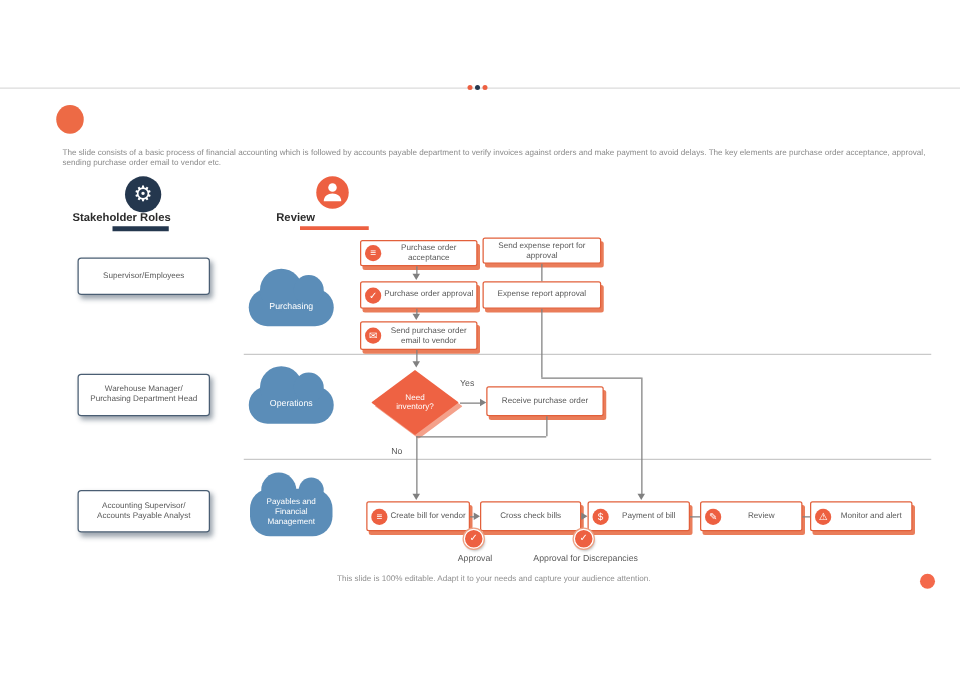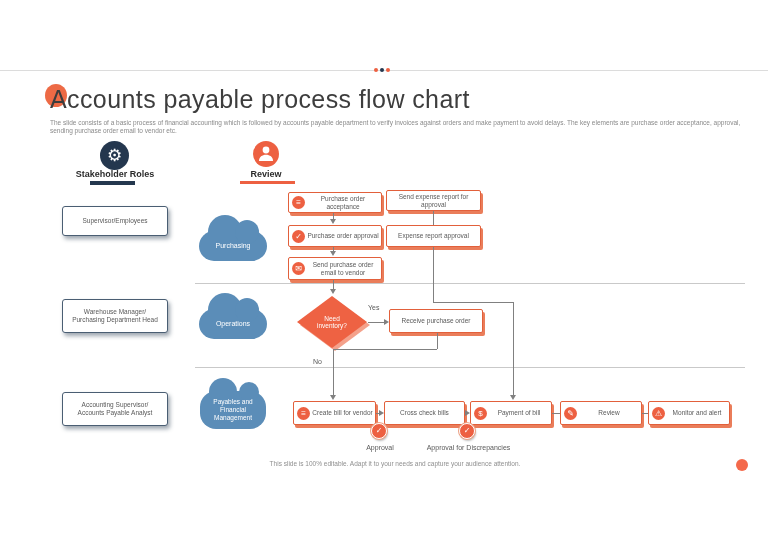--- a/index.html
+++ b/index.html
@@ -13,21 +13,21 @@
 
   
   .title-accent { position:absolute; left:45px; top:84px; width:22px; height:23px; border-radius:50%; background:#ed6a45; }
   .page-title { position:absolute; left:50px; top:85px; font-size:25px; font-weight:400; letter-spacing:.4px; color:#3d3d3d; }
   .description { position:absolute; left:50px; top:119px; width:698px; font-size:6.5px; line-height:8px; color:#8a8a8a; }
 
   
   .legend-circle { position:absolute; border-radius:50%; color:#fff; text-align:center; }
   .legend-circle.navy { left:100px; top:141px; width:29px; height:29px; background:#24374e; font-size:17px; line-height:29px; }
   .legend-circle.orange { left:253px; top:141px; width:26px; height:26px; background:#ed6041; }
-  .legend-label { position:absolute; top:169px; font-size:9px; font-weight:bold; color:#2b2b2b; text-align:center; }
+  .legend-label { position:absolute; top:169px; font-size:9px; font-weight:bold; color:#2b2b2b; }
   .legend-label.st { left:58px; width:114px; }
   .legend-label.pr { left:221px; width:90px; }
   .legend-underline { position:absolute; }
   .legend-underline.navy { left:90px; top:181px; width:45px; height:4px; background:#24374e; }
   .legend-underline.orange { left:240px; top:181px; width:55px; height:3px; background:#ed6041; }
 
   
   .role-box { position:absolute; left:62px; width:106px; background:#fff; border:1px solid #4a5e73; border-radius:3px;
     box-shadow:2px 3px 4px rgba(40,60,80,.45); display:flex; align-items:center; justify-content:center;
     text-align:center; font-size:6.5px; line-height:8px; color:#595959; padding:2px 8px; }
@@ -80,21 +80,20 @@
 <body>
 
 <div class="slide">
 
   <div class="top-rule"></div>
   <span class="dot o" style="left:374px"></span>
   <span class="dot n" style="left:380px"></span>
   <span class="dot o" style="left:386px"></span>
 
   <div class="title-accent"></div>
-  <h1 class="page-title">Accounts payable process flow chart</h1>
   <p class="description">The slide consists of a basic process of financial accounting which is followed by accounts payable department to verify invoices against orders and make payment to avoid delays. The key elements are purchase order acceptance, approval, sending purchase order email to vendor etc.</p>
 
   <div class="legend-circle navy">⚙</div>
   <div class="legend-label st">Stakeholder Roles</div>
   <div class="legend-underline navy"></div>
 
   <div class="legend-circle orange">
     <svg width="26" height="26" viewBox="0 0 26 26">
       <circle cx="13" cy="9" r="3.4" fill="#ffffff"></circle>
       <path d="M6 20c0-4 3.2-6.2 7-6.2s7 2.2 7 6.2z" fill="#ffffff"></path>

